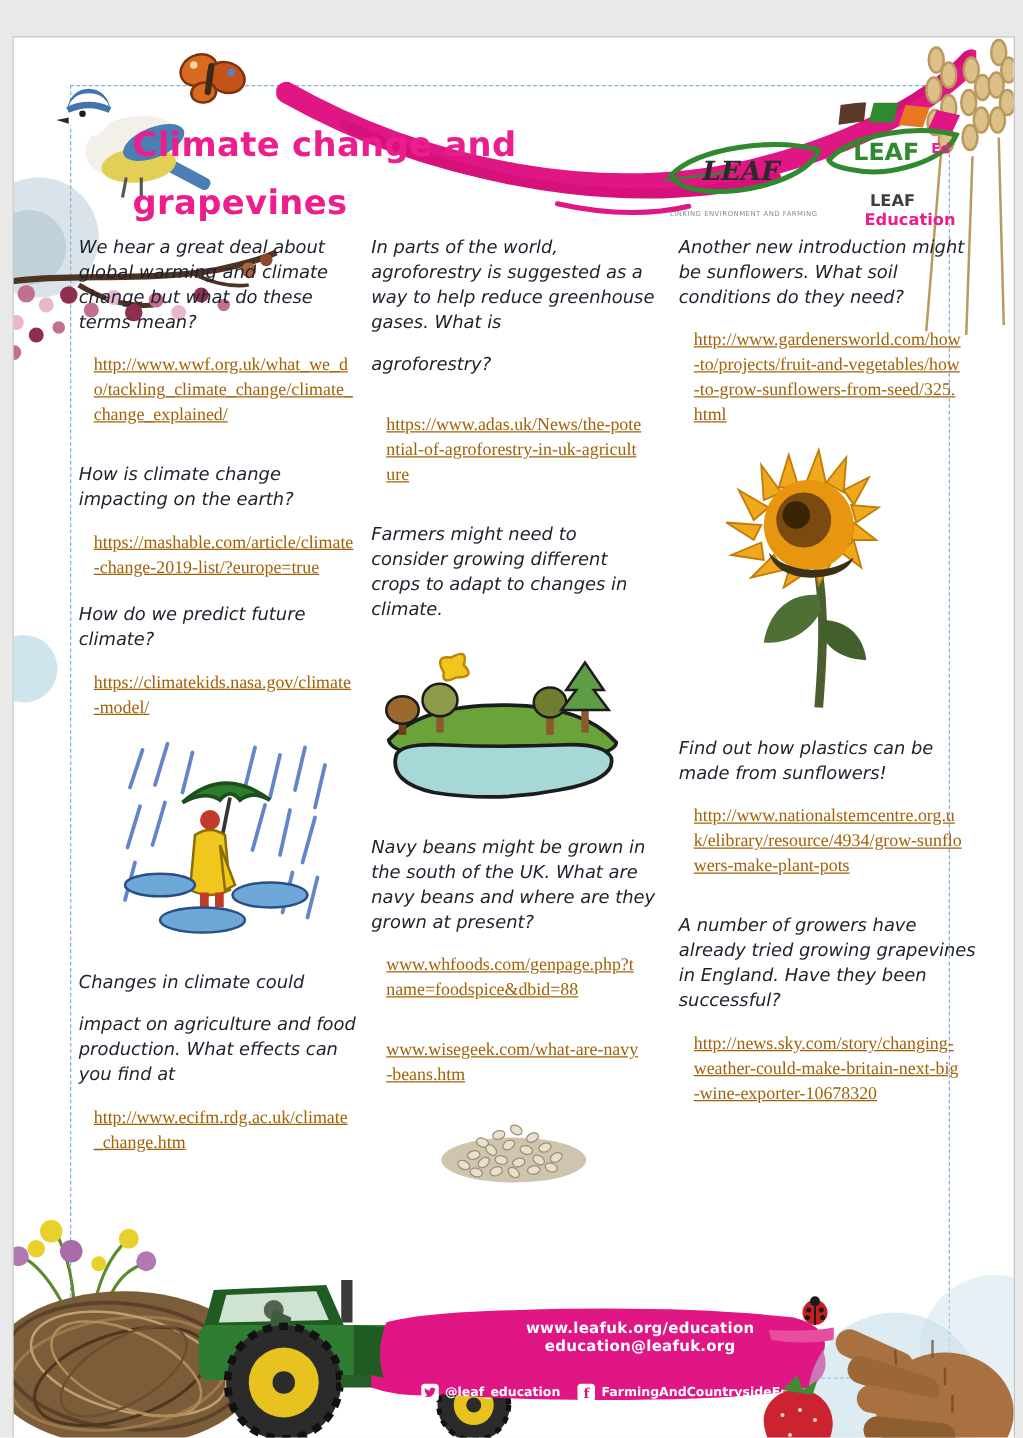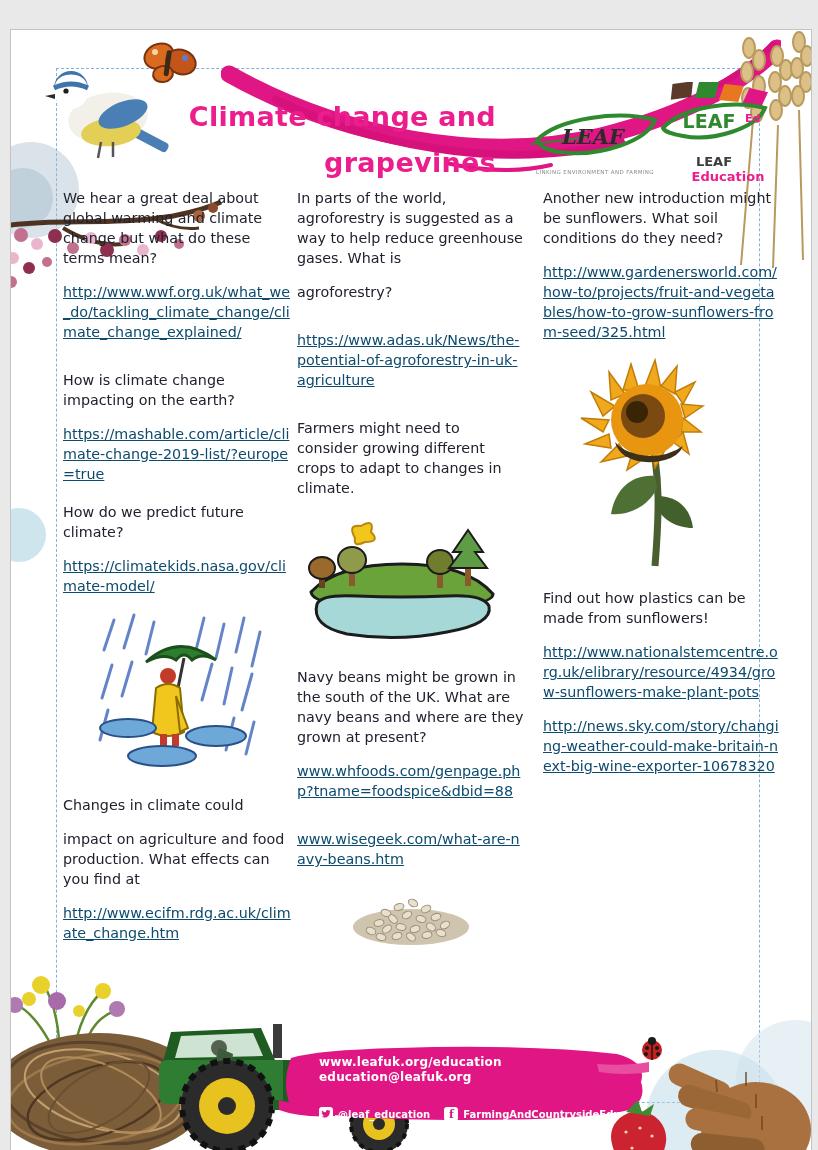--- a/index.html
+++ b/index.html
@@ -11,47 +11,47 @@
   .page{
     position:absolute;left:10px;top:29px;width:800px;height:1121px;
     background:#ffffff;border:1px solid #c3c3c3;overflow:hidden;
   }
   .dashed-frame{
     position:absolute;left:45px;top:38px;width:702px;height:1033px;
     border:1px dashed #7fb2e0;pointer-events:none;
   }
   .deco{position:absolute;pointer-events:none;}
   .title{
-    position:absolute;left:95px;top:64px;width:390px;text-align:right;
+    position:absolute;left:95px;top:64px;width:390px;text-align:left;
     color:#ec1e8d;font-weight:bold;font-size:27px;line-height:46px;letter-spacing:.3px;
   }
   .title span{display:block;}
   
   .logo-leaf{position:absolute;left:518px;top:76px;width:132px;text-align:center;}
   .logo-leaf .tagline{font-size:5.5px;color:#8a8a8a;letter-spacing:.4px;margin-top:1px;white-space:nowrap;}
   .logo-leafed{position:absolute;left:648px;top:52px;width:110px;text-align:center;}
   .logo-leafed .wordmark{font-size:13px;font-weight:bold;margin-top:0px;}
   .logo-leafed .wordmark .w1{color:#3d3d3d;}
   .logo-leafed .wordmark .w2{color:#ec1e8d;margin-left:28px;}
   
   .col{position:absolute;top:158px;font-size:14.3px;line-height:20px;color:#20222e;}
   .col1{left:52px;width:232px;}
   .col2{left:286px;width:228px;}
   .col3{left:532px;width:240px;}
-  .col p{margin:0 0 14px;}
+  .col p{margin:0 0 14px;font-style:italic;}
   .col a.link{
-    color:#0c4a6e;text-decoration:underline;word-break:break-all;
-    display:block;margin:0 0 14px;cursor:pointer;
+    color:#a16207;text-decoration:underline;word-break:break-all;
+    display:block;margin:0 12px 14px;cursor:pointer;font-family:Liberation Serif, serif;
   }
   .gap-lg{margin-top:28px !important;}
   .gap-md{margin-top:18px !important;}
   .img-block{margin:4px 0 12px;}
   .center{text-align:center;}
   
-  .footer-banner{position:absolute;left:266px;top:1012px;width:374px;height:84px;}
+  .footer-banner{position:absolute;left:284px;top:1012px;width:374px;height:84px;text-align:center;}
   .footer-banner .blob{position:absolute;left:0;top:0;}
   .footer-content{position:absolute;left:42px;top:13px;color:#fff;}
   .footer-line{font-size:12px;line-height:15px;font-weight:bold;letter-spacing:.2px;}
   .social-row{display:flex;align-items:center;margin-top:22px;font-size:10px;font-weight:bold;}
   .social-icon{width:14px;height:14px;background:#fff;border-radius:3px;margin-right:5px;
     display:inline-flex;align-items:center;justify-content:center;}
   .social-icon.fb{color:#df1683;font-weight:bold;font-size:11px;font-family:"DejaVu Serif",serif;}
   .social-row .handle{margin-right:14px;}
 </style>
 </head>
@@ -309,20 +309,21 @@
           </g>
           <circle cx="76" cy="64" r="36" fill="#e8960f"></circle>
           <circle cx="72" cy="60" r="22" fill="#7a4a10"></circle>
           <circle cx="66" cy="56" r="11" fill="#3a2406"></circle>
           <path d="M44,86 q10,12 34,14 q20,0 34,-10 q-4,10 -18,14 q-22,6 -40,-4 q-8,-6 -10,-14 Z" fill="#3c3018"></path>
         </g>
       </svg>
     </div>
     <p>Find out how plastics can be made from sunflowers!</p>
     <a class="link">http://www.nationalstemcentre.org.uk/elibrary/resource/4934/grow-sunflowers-make-plant-pots</a>
+    <p class="gap-lg">A number of growers have already tried growing grapevines in England.  Have they been successful?</p>
     <a class="link">http://news.sky.com/story/changing-weather-could-make-britain-next-big-wine-exporter-10678320</a>
   </div>
 
   <svg class="deco" style="left:-12px;top:945px;" width="215" height="180" viewBox="0 0 215 180">
     <g stroke="#5e8a2e" stroke-width="2.5" fill="none">
       <path d="M60,64 C58,40 52,22 44,8"></path>
         <path d="M78,62 C84,40 92,26 104,16"></path>
       <path d="M50,66 C40,48 30,36 18,30"></path>
         <path d="M90,60 C96,48 104,40 116,36"></path>
     </g>

